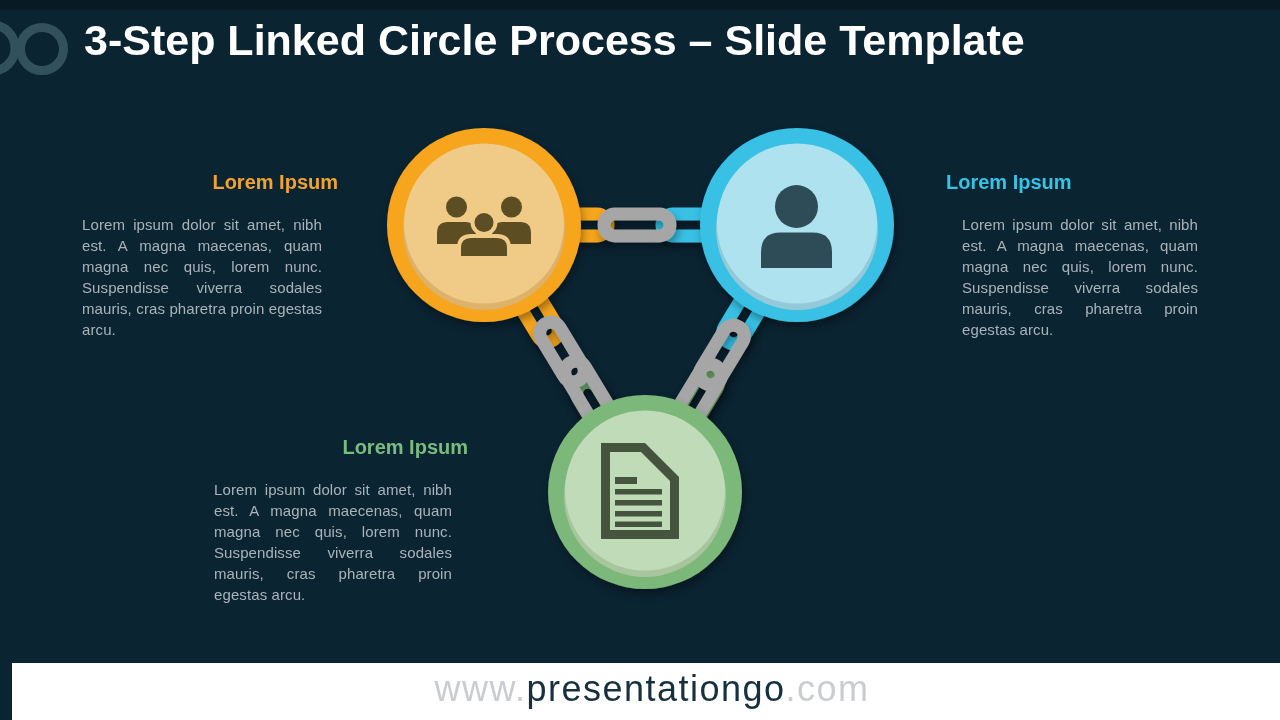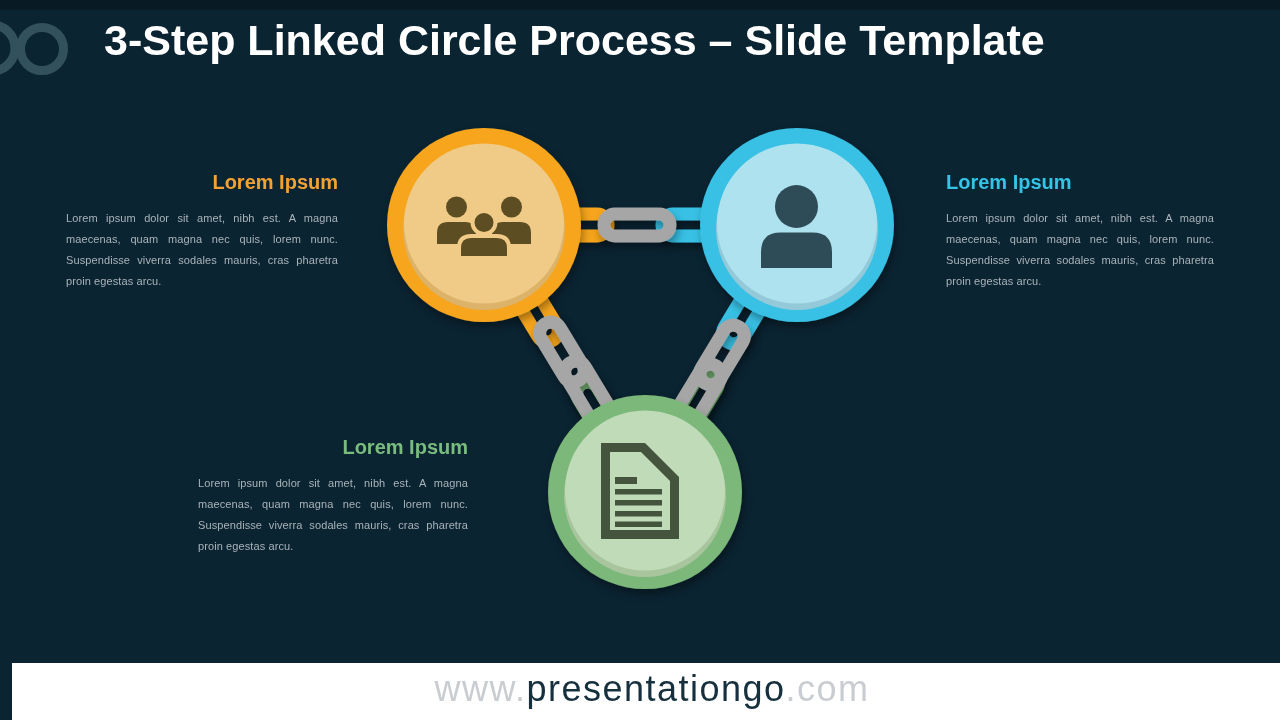--- a/index.html
+++ b/index.html
@@ -7,28 +7,27 @@
     position:relative;width:1280px;height:720px;overflow:hidden;
     background:#0B2432;
     font-family:"Liberation Sans",sans-serif;
   }
   .topbar{position:absolute;left:0;top:0;width:1280px;height:10px;background:#081A24;}
   .logo{position:absolute;left:0;top:6px;width:80px;height:76px;opacity:.85;}
   .title{
     position:absolute;left:84px;top:16px;width:1140px;
     color:#FFFFFF;font-size:43px;font-weight:bold;letter-spacing:0px;
     white-space:nowrap;
-    margin-left:20px;
   }
   .text-block{position:absolute;}
   .text-block h2{
     margin:0 0 10px 0;font-size:20px;font-weight:bold;line-height:32px;
   }
   .text-block p{
-    margin:0;color:#A9B3B9;font-size:11px;line-height:21px;
+    margin:16px;color:#A9B3B9;font-size:15px;line-height:21px;
     text-align:justify;letter-spacing:0.1px;
   }
   .tb-1{left:66px;top:166px;width:272px;}
   .tb-1 h2{color:#F1A231;text-align:right;}
   .tb-2{left:946px;top:166px;width:268px;}
   .tb-2 h2{color:#35C3E6;text-align:left;}
   .tb-3{left:198px;top:431px;width:270px;}
   .tb-3 h2{color:#7ABB7E;text-align:right;}
   .diagram{position:absolute;left:360px;top:105px;width:560px;height:510px;}
   .footer{

